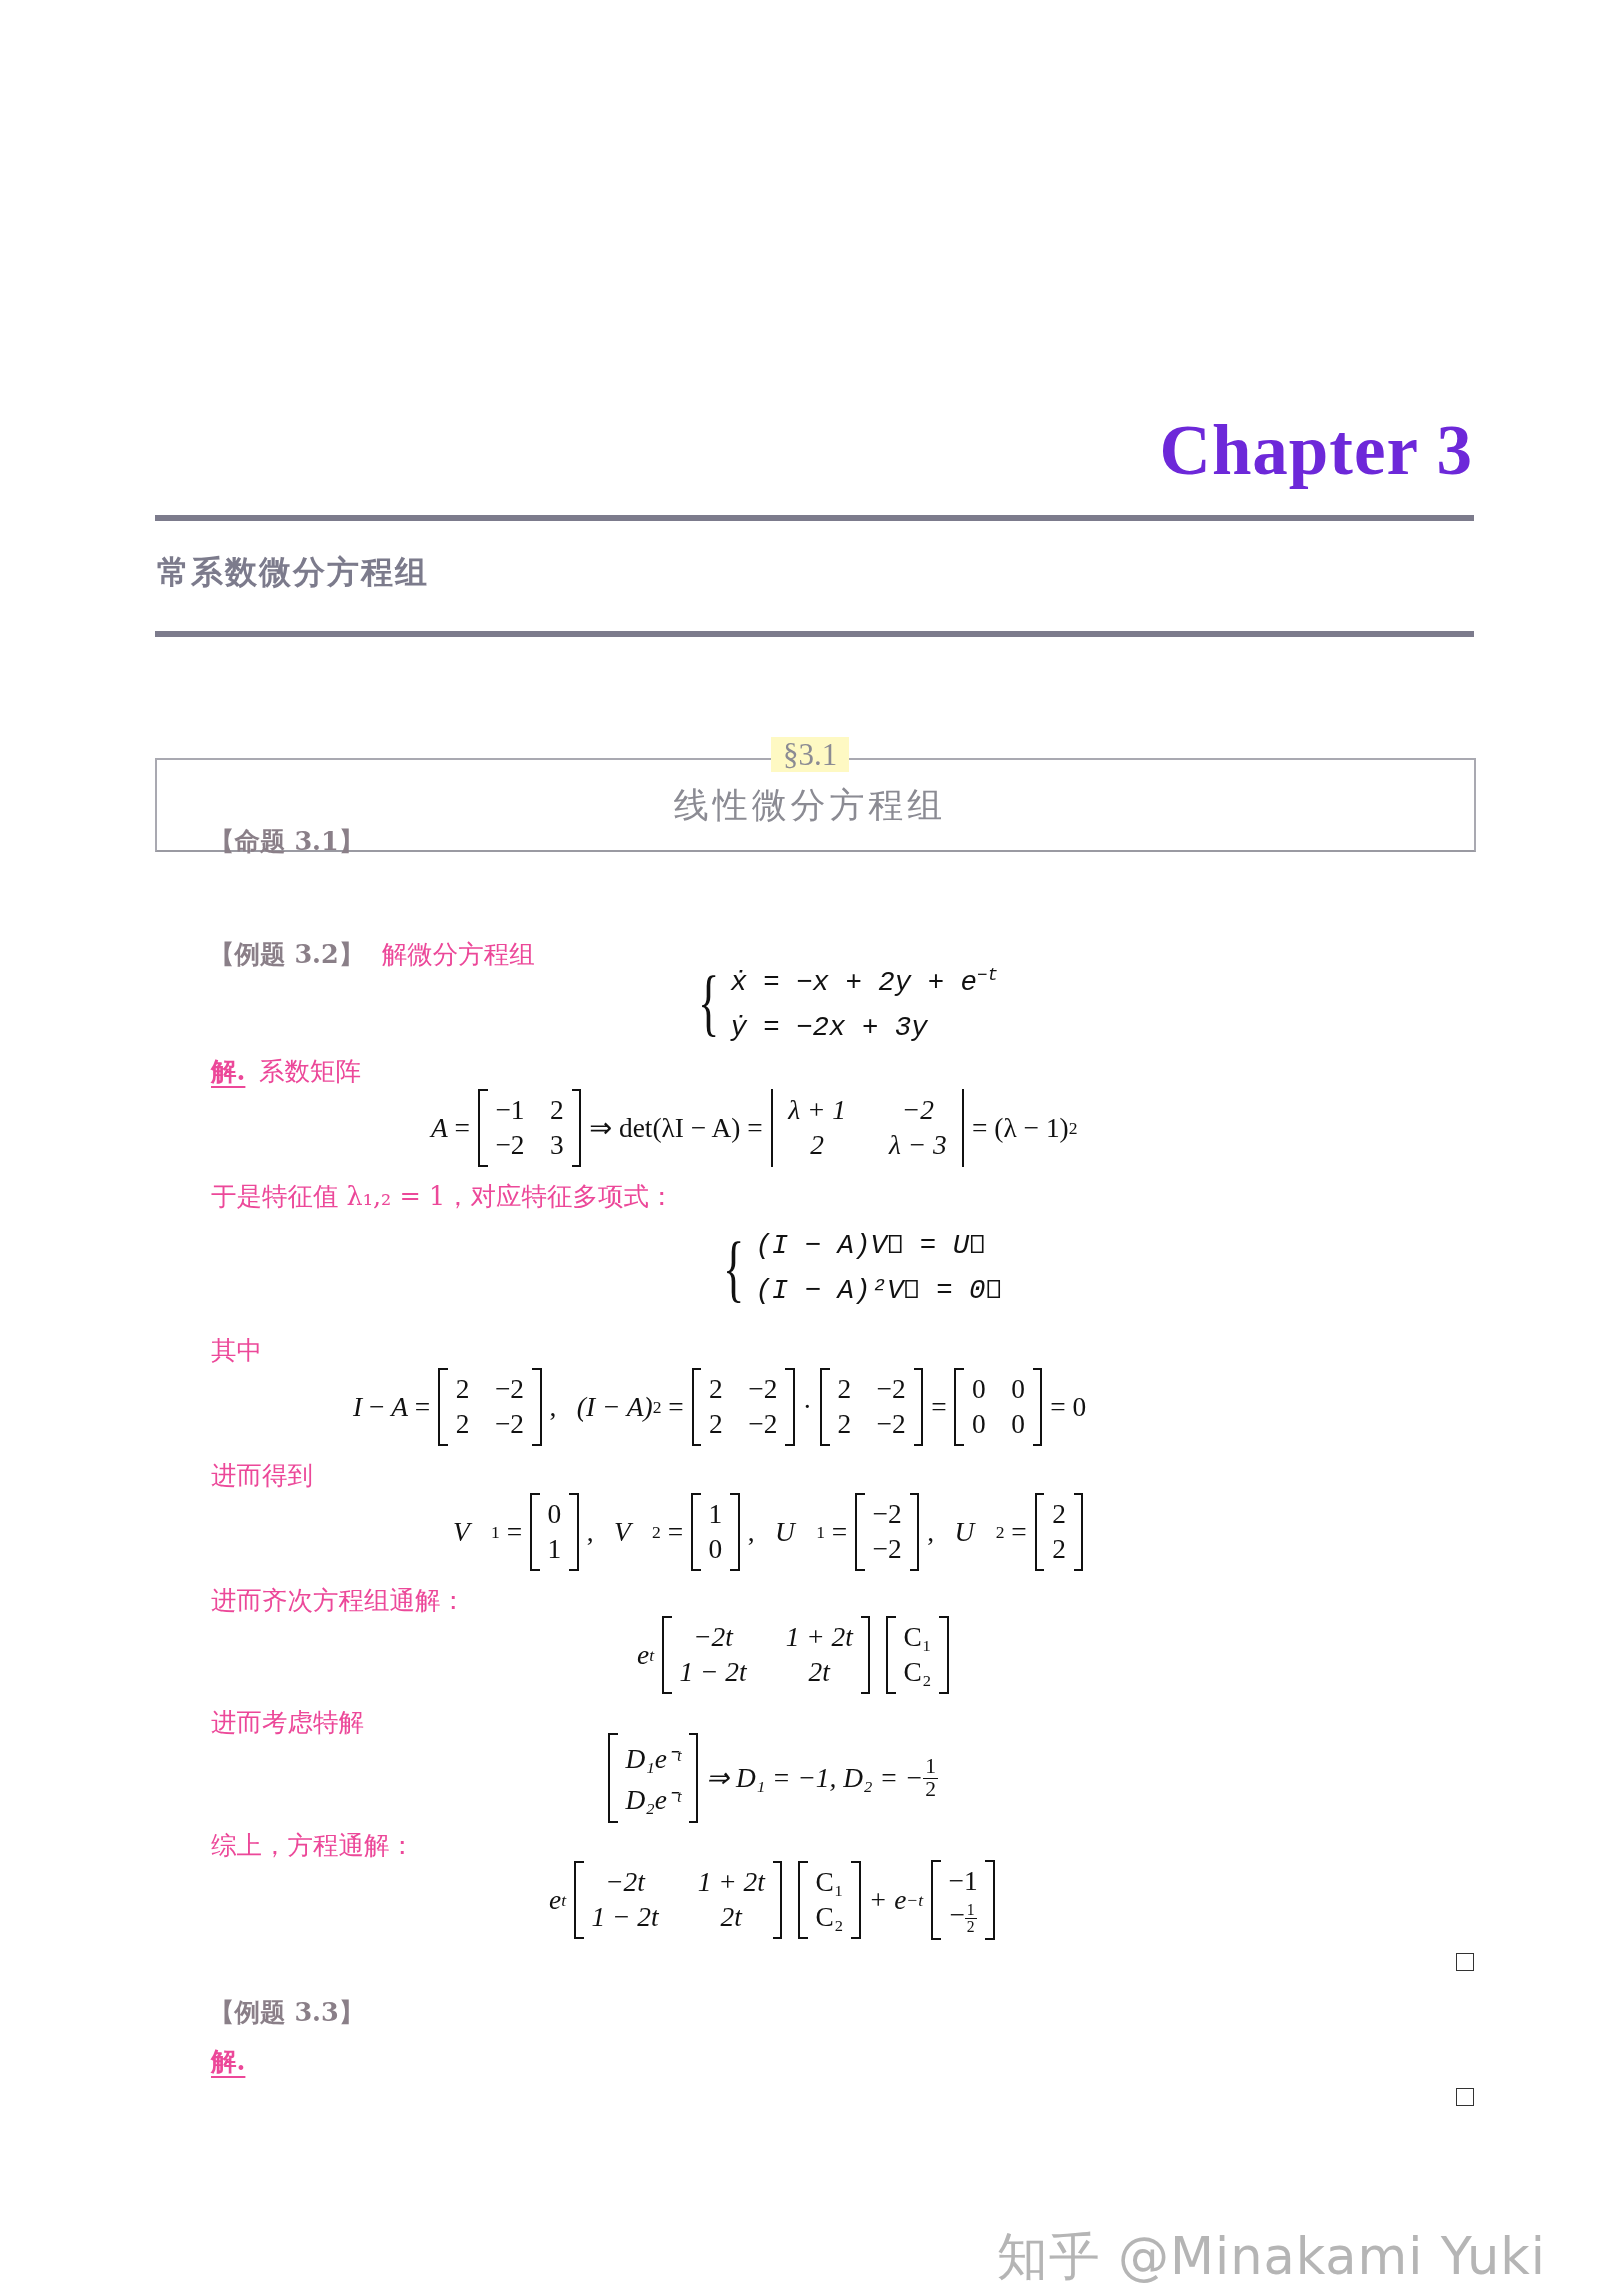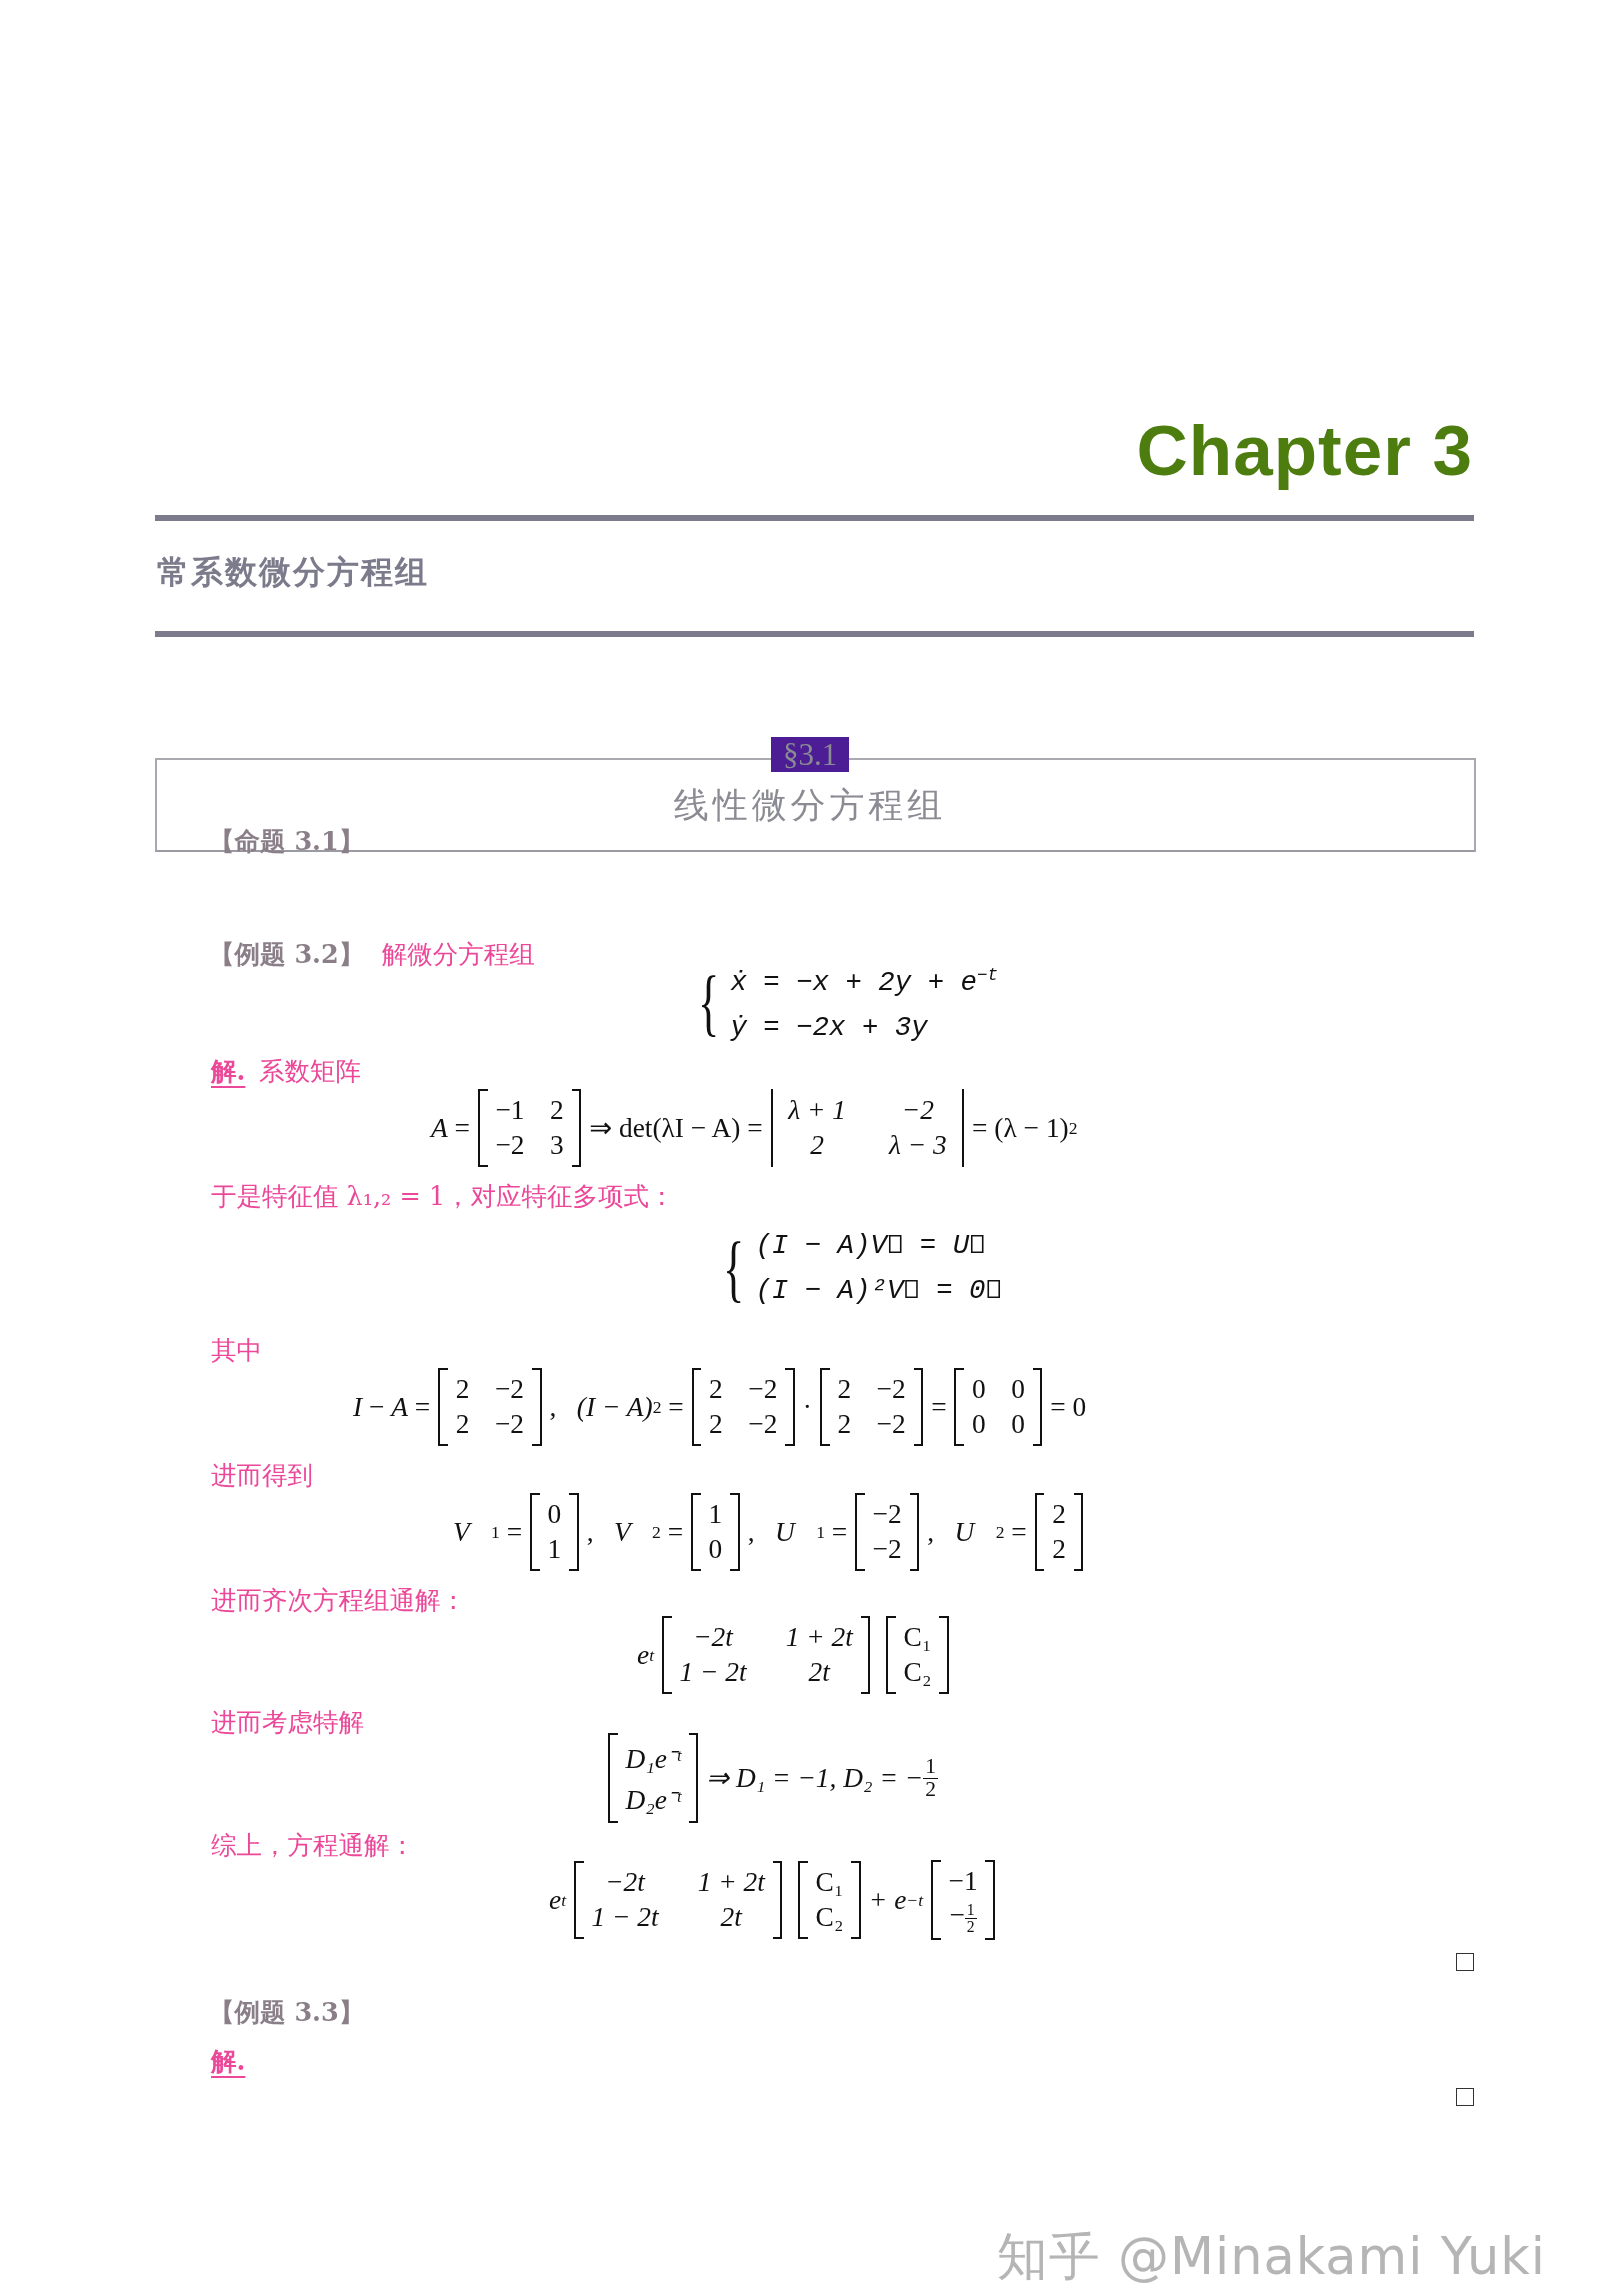--- a/index.html
+++ b/index.html
@@ -1,27 +1,27 @@
 <!DOCTYPE html>
 <html><head>
 <meta charset="utf-8">
 <style>
   html, body { margin:0; padding:0; background:#ffffff; }
   body { width:1620px; height:2291px; position:relative; overflow:hidden;
          font-family:"Liberation Serif","DejaVu Serif",serif; color:#111; }
   .abs { position:absolute; }
-  .chapter-title { right:147px; top:410px; font-size:71px; font-weight:bold; color:#4d7c0f;
-                   font-family:Liberation Sans, sans-serif; letter-spacing:1px; }
+  .chapter-title { right:147px; top:410px; font-size:71px; font-weight:bold; color:#6d28d9;
+                   font-family:Liberation Serif, serif; letter-spacing:1px; }
   .rule { left:155px; width:1319px; height:5.9px; background:#7c7b8c; }
   .chapter-sub { left:157px; top:551px; font-size:32px; font-weight:bold; color:#7c7b8c;
                  font-family:"DejaVu Serif",serif; letter-spacing:2px; }
   .section-box { left:155px; top:758px; width:1317px; height:90px; border:2px solid #a9a9b1;
                  border-bottom-color:#9a9aa2; }
   .section-num { left:0; width:1620px; top:737px; text-align:center; font-size:31px; color:#8b8b93; }
-  .section-num span { background:#4c1d95; padding:0 11.8px; }
+  .section-num span { background:#fef9c3; padding:0 11.8px; }
   .section-title { left:0; width:1620px; top:782px; text-align:center; font-size:35px; color:#8b8b93;
                    letter-spacing:3.9px; font-family:"DejaVu Serif",serif; }
   .label { font-size:25.5px; color:#8a7f88; font-weight:bold; font-family:"DejaVu Serif",serif; }
   .text { font-size:25.5px; color:#ec4899; font-family:"DejaVu Serif",serif; }
   .sol { font-weight:bold; text-decoration:underline; text-underline-offset:5.9px; }
   .math { font-family:"Liberation Serif",serif; font-size:27.4px; color:#111; display:flex; align-items:center; white-space:nowrap; }
   .math i { font-style:italic; }
   .mat { display:inline-grid; gap:3.9px 25.5px; padding:5.9px 17.6px; margin:0 7.8px; position:relative; text-align:center; }
   .mat.b::before, .mat.b::after { content:""; position:absolute; top:0; bottom:0; width:7.8px; border:2px solid #111; }
   .mat.b::before { left:0; border-right:none; }

